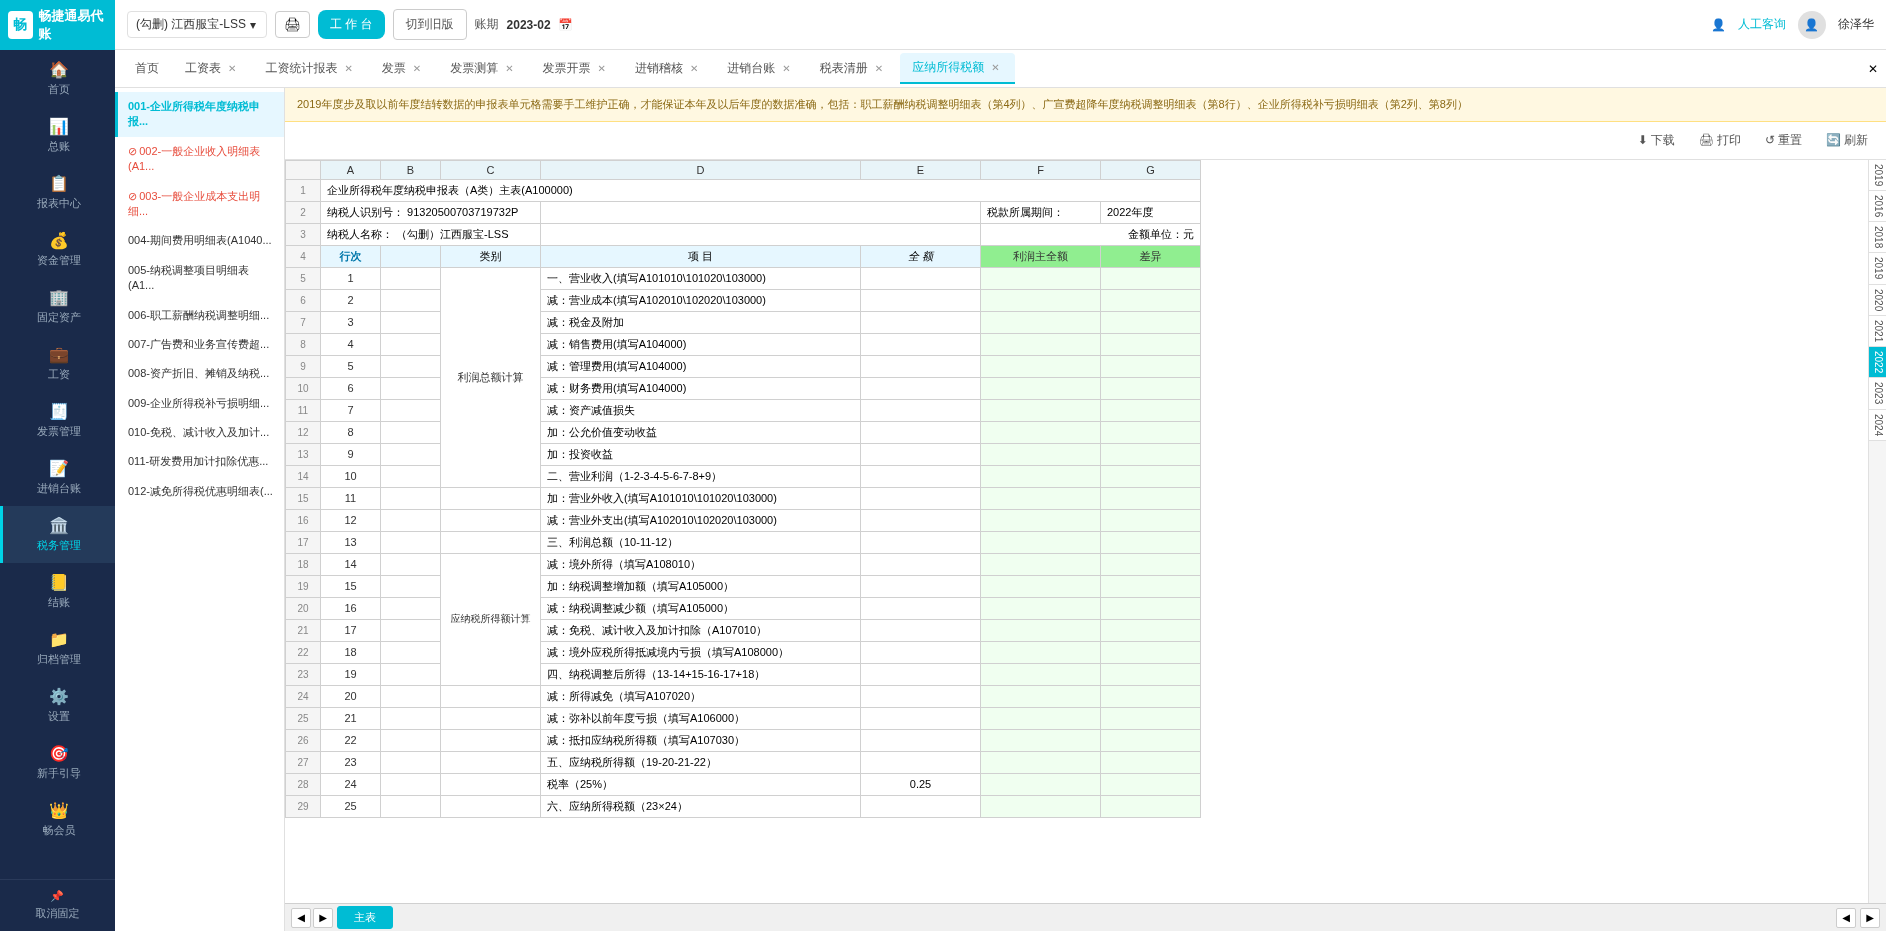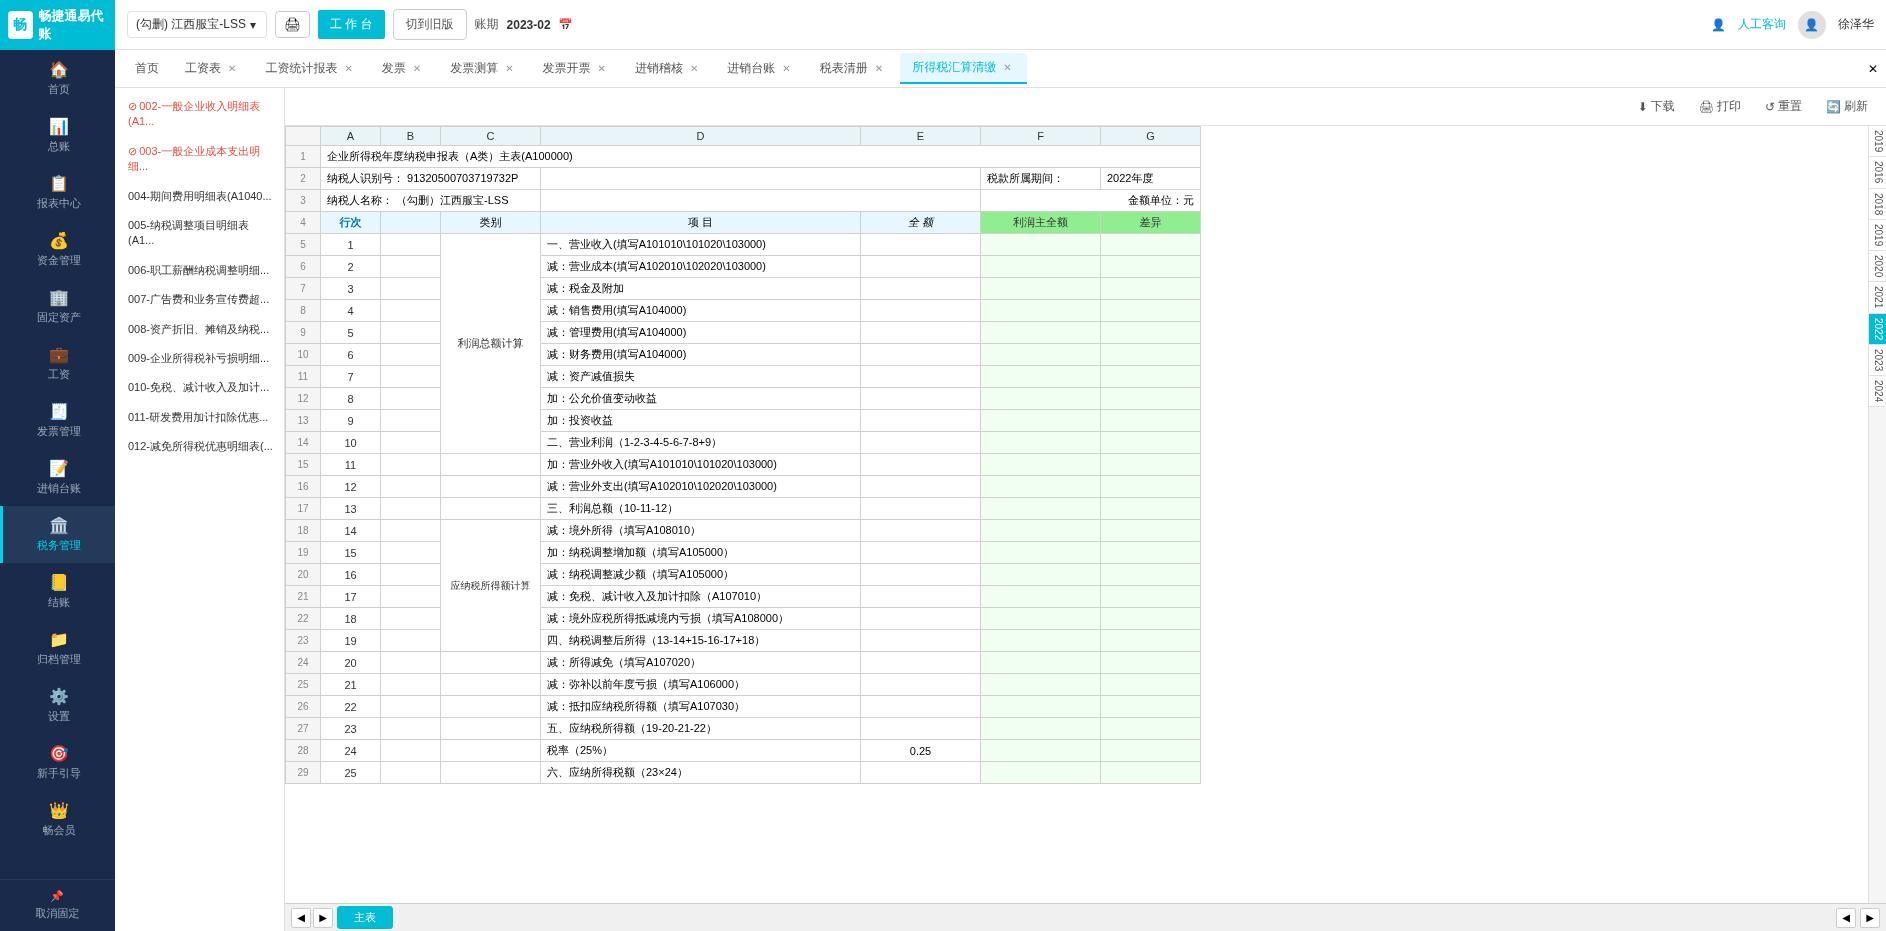--- a/index.html
+++ b/index.html
@@ -14,21 +14,21 @@
     .sidebar-item.active { background: #243a5a; color: #00d4e8; border-left-color: #00d4e8; }
     .sidebar-item-icon { font-size: 16px; }
     .sidebar-footer { padding: 10px 4px; display: flex; flex-direction: column; align-items: center; gap: 3px; color: #9ab; font-size: 11px; cursor: pointer; border-top: 1px solid #2a3a5a; }
 
     
     .main { flex: 1; display: flex; flex-direction: column; overflow: hidden; background: #f0f2f5; }
 
     
     .topbar { background: white; height: 50px; display: flex; align-items: center; padding: 0 12px; gap: 8px; border-bottom: 1px solid #e0e0e0; flex-shrink: 0; }
     .company-selector { display: flex; align-items: center; gap: 4px; border: 1px solid #e0e0e0; border-radius: 4px; padding: 4px 8px; cursor: pointer; font-size: 12px; color: #333; background: white; min-width: 140px; }
-    .btn-workbench { background: #00bcd4; color: white; border: none; border-radius: 2px; padding: 6px 12px; cursor: pointer; font-size: 12px; }
+    .btn-workbench { background: #00bcd4; color: white; border: none; border-radius: 8px; padding: 6px 12px; cursor: pointer; font-size: 12px; }
     .btn-old-version { background: white; color: #555; border: 1px solid #ccc; border-radius: 4px; padding: 6px 12px; cursor: pointer; font-size: 12px; }
     .topbar-right { margin-left: auto; display: flex; align-items: center; gap: 12px; color: #555; font-size: 12px; }
     .topbar-right .avatar { width: 28px; height: 28px; background: #e0e0e0; border-radius: 50%; display: flex; align-items: center; justify-content: center; }
 
     
     .tabbar { background: white; height: 38px; display: flex; align-items: center; padding: 0 8px; border-bottom: 1px solid #e0e0e0; flex-shrink: 0; gap: 2px; overflow-x: auto; }
     .tab { display: flex; align-items: center; gap: 4px; padding: 6px 12px; font-size: 12px; cursor: pointer; border-radius: 4px 4px 0 0; color: #555; white-space: nowrap; }
     .tab.active { background: #e6f7ff; color: #00bcd4; border-bottom: 2px solid #00bcd4; }
     .tab-close { color: #999; font-size: 10px; padding: 1px 3px; border-radius: 2px; }
 
@@ -210,44 +210,48 @@
     </div>
     <div class="tab">
       <span>进销台账</span>
       <span class="tab-close">✕</span>
     </div>
     <div class="tab">
       <span>税表清册</span>
       <span class="tab-close">✕</span>
     </div>
     <div class="tab active">
-      <span>所得税汇算清缴</span>
+      <span>应纳所得税额</span>
       <span class="tab-close">✕</span>
     </div>
     <div style="margin-left:auto;">✕</div>
   </div>
 
   <div class="content">
 
     <div class="form-list">
+      <div class="form-item active">001-企业所得税年度纳税申报...</div>
       <div class="form-item error"><span class="err-dot">⊘</span>002-一般企业收入明细表(A1...</div>
       <div class="form-item error"><span class="err-dot">⊘</span>003-一般企业成本支出明细...</div>
       <div class="form-item">004-期间费用明细表(A1040...</div>
       <div class="form-item">005-纳税调整项目明细表(A1...</div>
       <div class="form-item">006-职工薪酬纳税调整明细...</div>
       <div class="form-item">007-广告费和业务宣传费超...</div>
       <div class="form-item">008-资产折旧、摊销及纳税...</div>
       <div class="form-item">009-企业所得税补亏损明细...</div>
       <div class="form-item">010-免税、减计收入及加计...</div>
       <div class="form-item">011-研发费用加计扣除优惠...</div>
       <div class="form-item">012-减免所得税优惠明细表(...</div>
     </div>
 
     <div class="right-panel">
 
+      <div class="warning-bar">
+        <span>2019年度步及取以前年度结转数据的申报表单元格需要手工维护正确，才能保证本年及以后年度的数据准确，包括：职工薪酬纳税调整明细表（第4列）、广宣费超降年度纳税调整明细表（第8行）、企业所得税补亏损明细表（第2列、第8列）</span>
+      </div>
 
       <div class="toolbar">
         <div class="toolbar-btn">
           <span>⬇</span>
           <span>下载</span>
         </div>
         <div class="toolbar-btn">
           <span>🖨</span>
           <span>打印</span>
         </div>

